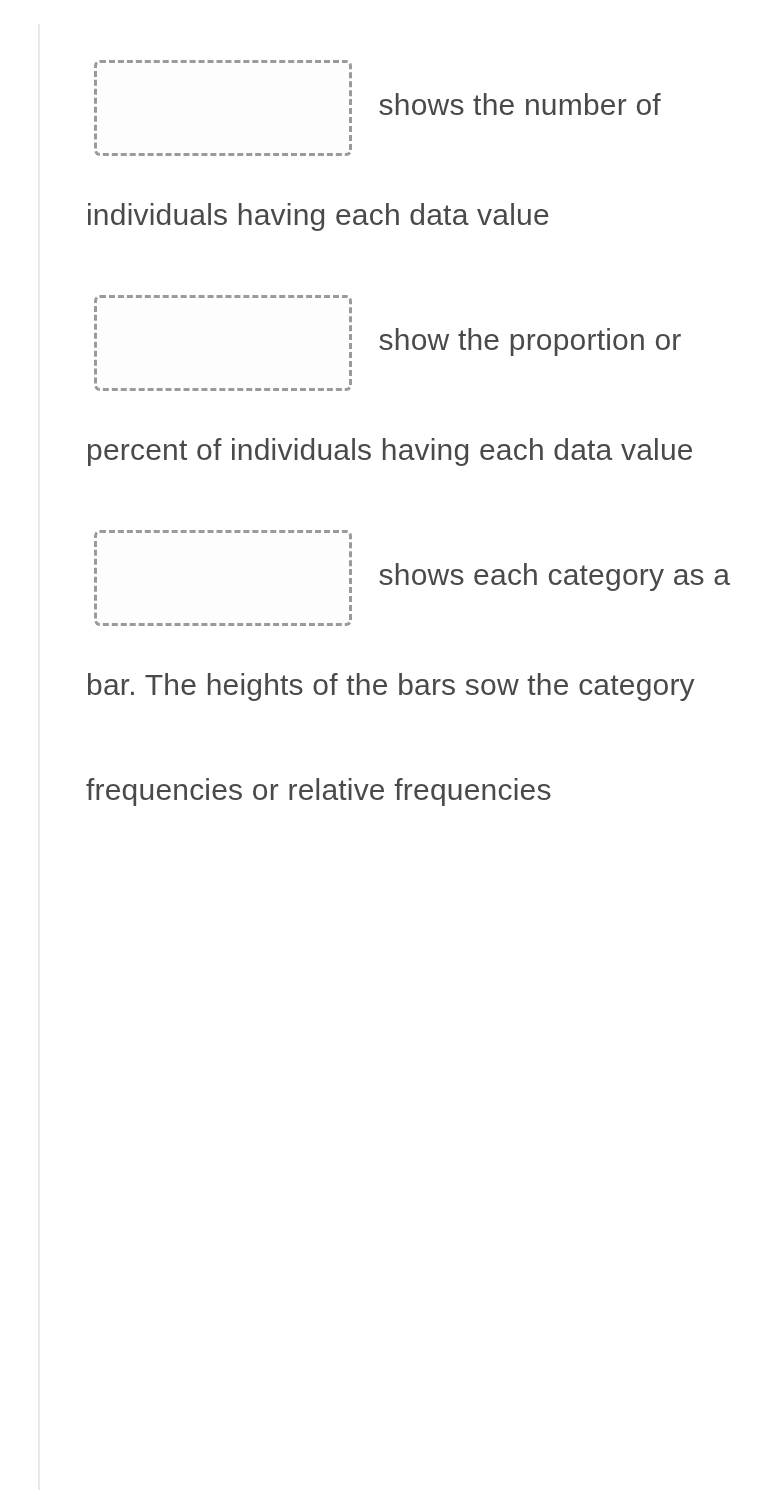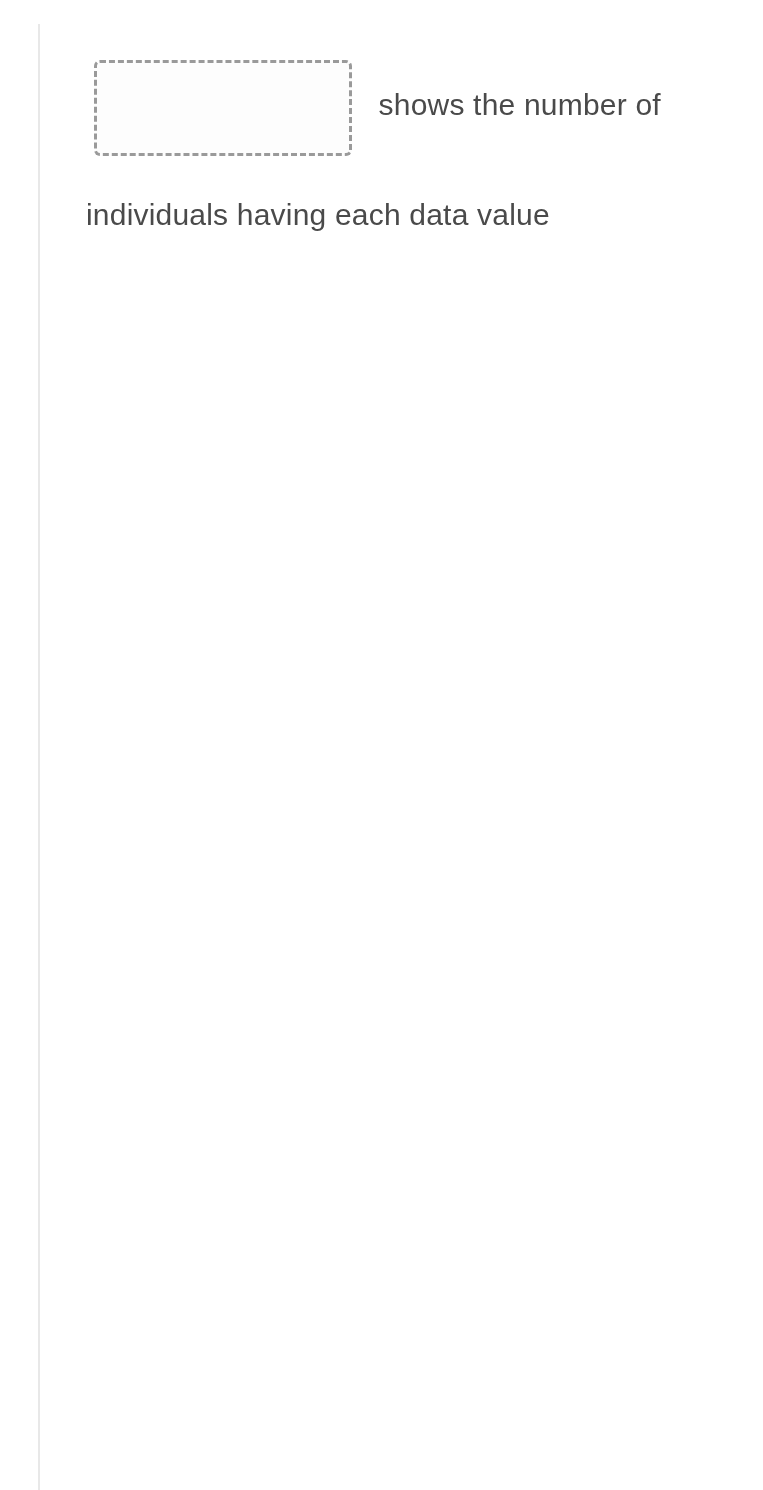--- a/index.html
+++ b/index.html
@@ -50,13 +50,21 @@
 </head>
 <body>
 
 <div class="left-border"></div>
 
 <div class="content">
   <div class="item">
     <span class="blank-box"></span>
     <span class="text-run">shows the number of individuals having each data value</span>
   </div>
+  <div class="item">
+    <span class="blank-box"></span>
+    <span class="text-run">show the proportion or percent of individuals having each data value</span>
+  </div>
+  <div class="item">
+    <span class="blank-box"></span>
+    <span class="text-run">shows each category as a bar. The heights of the bars sow the category frequencies or relative frequencies</span>
+  </div>
 </div>
 
 </body></html>

